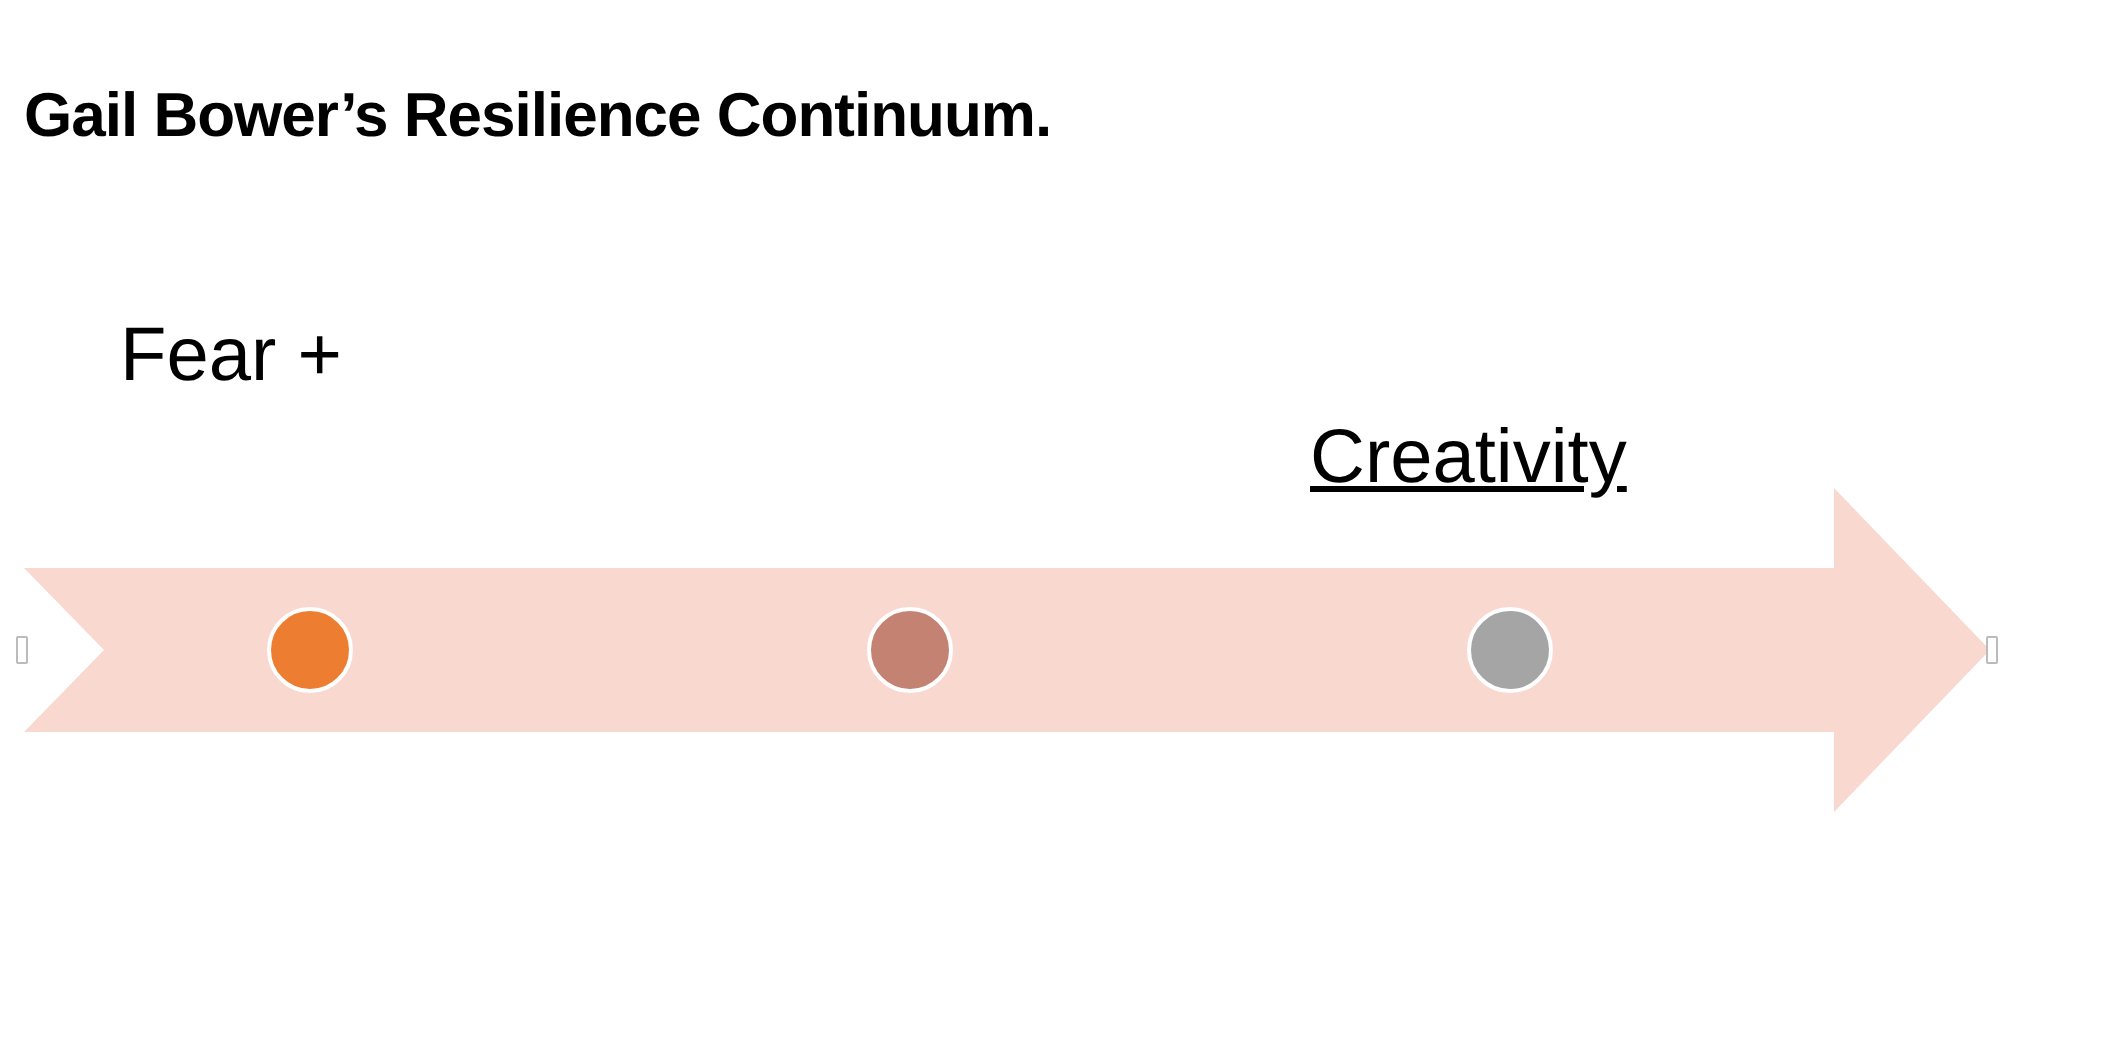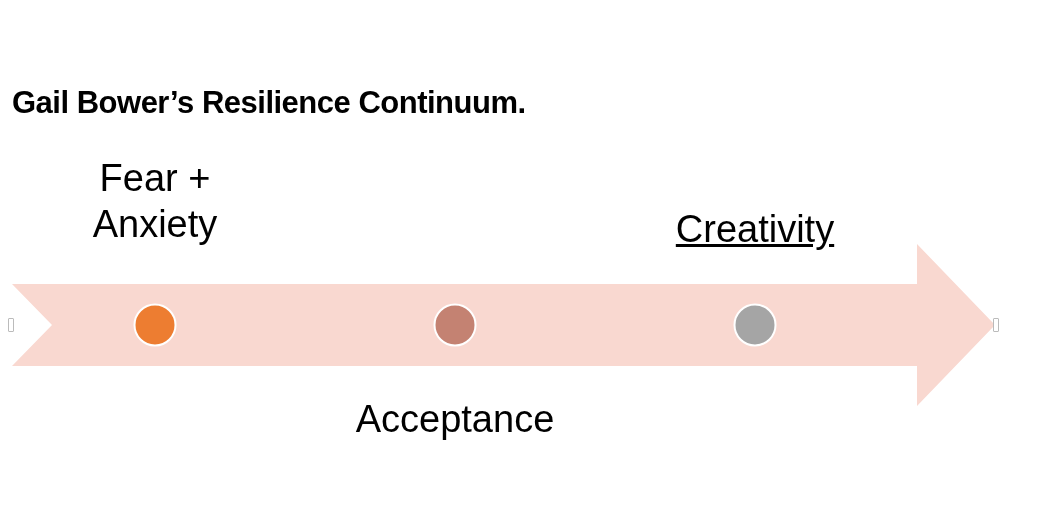--- a/index.html
+++ b/index.html
@@ -1,21 +1,21 @@
 <!DOCTYPE html>
 <html><head>
   <meta charset="utf-8">
   <style>
     html, body { margin: 0; padding: 0; background: #ffffff; }
     body { width: 1054px; height: 522px; position: relative; overflow: hidden;
            font-family: "Liberation Sans", "DejaVu Sans", sans-serif; color: #000; }
     .title { position: absolute; left: 12px; top: 40px; font-size: 31px; font-weight: bold;
-             letter-spacing: -0.5px; white-space: nowrap; margin-top: 45px; }
+             letter-spacing: -0.5px; white-space: nowrap; }
     .arrow-svg { position: absolute; left: 0; top: 0; }
-    .label { position: absolute; font-size: 38px; line-height: 46px; text-align: center; white-space: nowrap; }
+    .label { position: absolute; font-size: 38px; line-height: 46px; text-align: left; white-space: nowrap; }
     .lbl-fear { left: 60px; width: 190px; top: 155px; }
     .lbl-creat { left: 655px; width: 200px; top: 206px; text-decoration: underline; }
     .lbl-accept { left: 330px; width: 250px; top: 396px; }
     .handle { position: absolute; width: 4px; height: 12px; border: 1px solid #bbb; border-radius: 1px; background: #fff; }
   </style>
 </head>
 <body>
 
 <div class="title">Gail Bower’s Resilience Continuum.</div>
 
@@ -24,22 +24,20 @@
   <circle cx="155" cy="325" r="20.5" fill="#ed7d31" stroke="#ffffff" stroke-width="2"></circle>
   <circle cx="455" cy="325" r="20.5" fill="#c48272" stroke="#ffffff" stroke-width="2"></circle>
   <circle cx="755" cy="325" r="20.5" fill="#a5a5a5" stroke="#ffffff" stroke-width="2"></circle>
 </svg>
 
 <div class="handle" style="left:8px; top:318px;"></div>
 <div class="handle" style="left:993px; top:318px;"></div>
 
 <div class="label lbl-fear">
   <div>Fear +</div>
-  <div>Anxiety</div>
 </div>
 
 <div class="label lbl-creat">
   <div>Creativity</div>
 </div>
 
 <div class="label lbl-accept">
-  <div>Acceptance</div>
 </div>
 
 </body></html>

